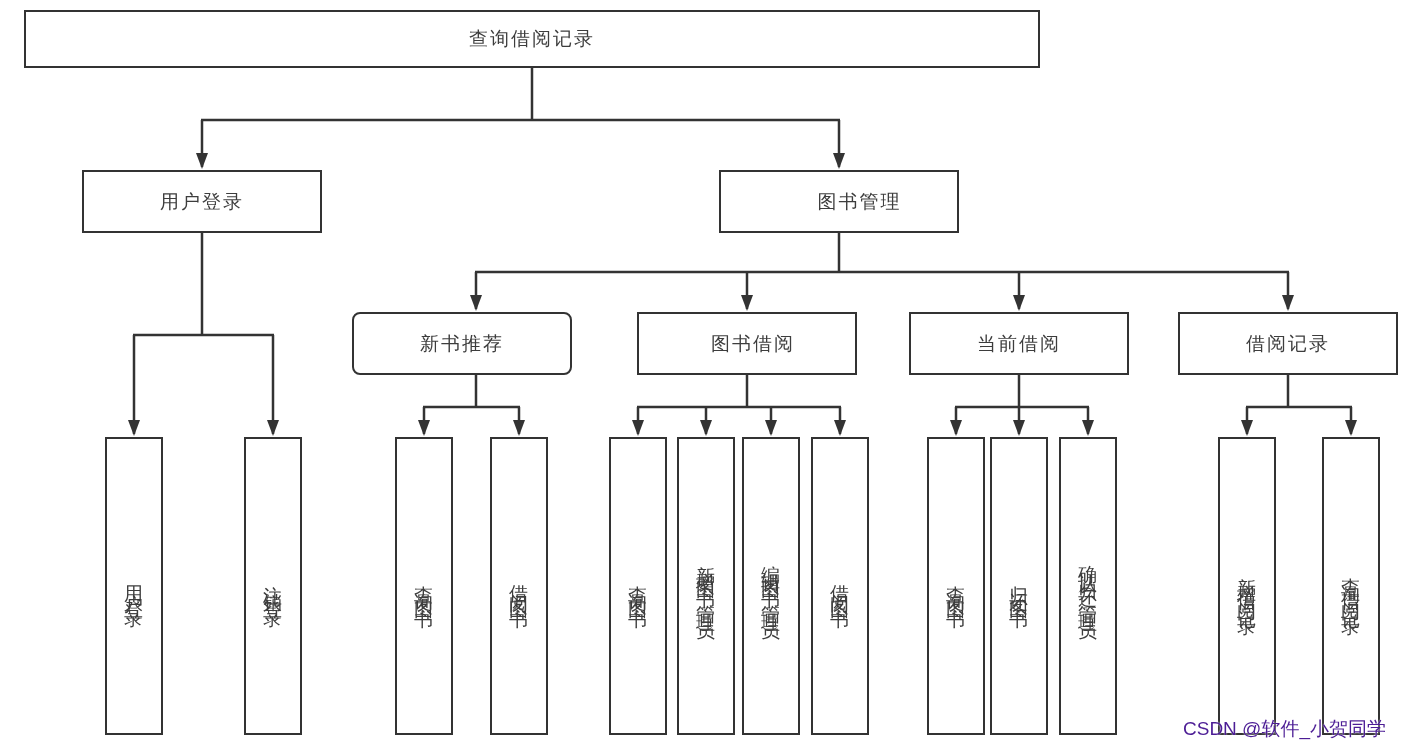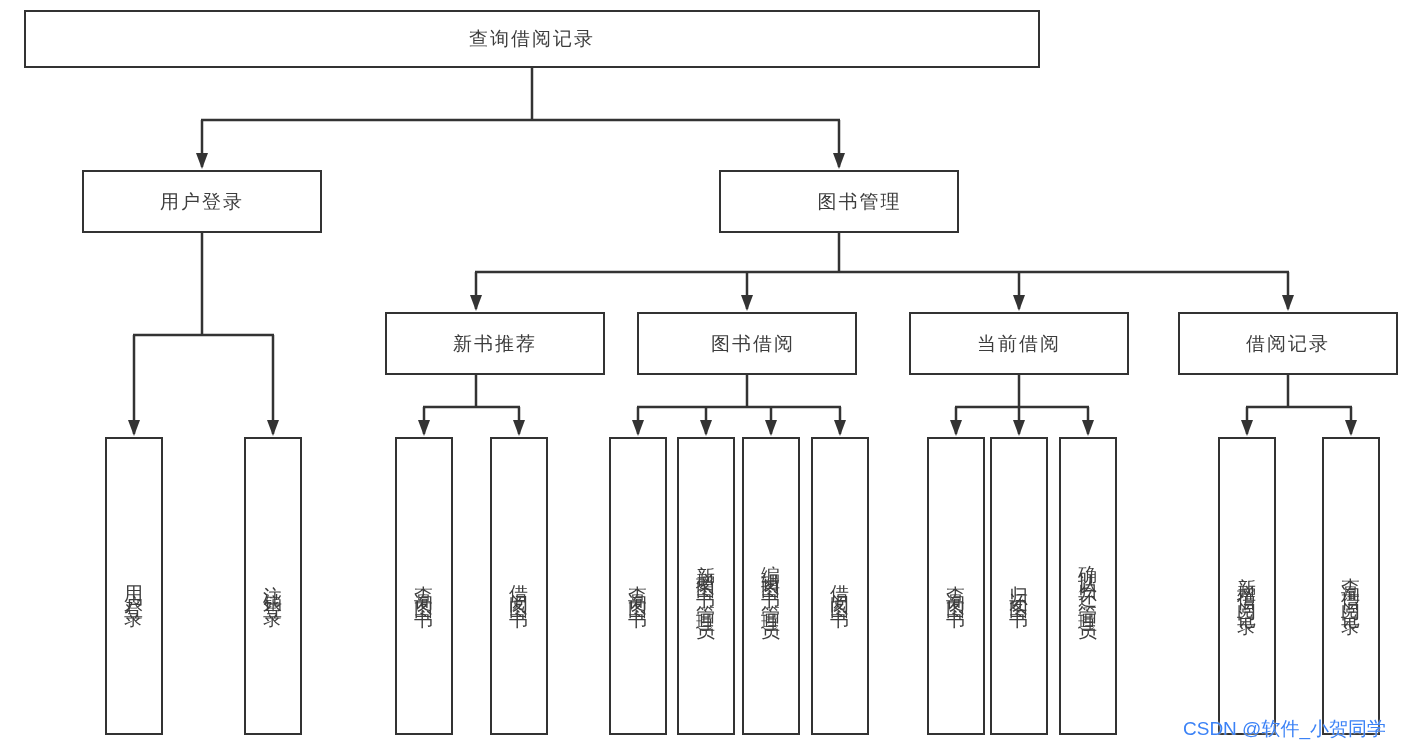--- a/index.html
+++ b/index.html
@@ -53,21 +53,21 @@
     text-orientation: mixed;
     font-size: 19px;
     letter-spacing: 8px;
     line-height: 1;
     color: #3d3d3d;
   }
   .root-box   { left: 24px;  top: 10px;  width: 1016px; height: 58px; }
   .l2-a       { left: 82px;  top: 170px; width: 240px;  height: 63px; }
   .l2-b       { left: 719px; top: 170px; width: 240px;  height: 63px; padding-left: 41px; }
   .l3         { top: 312px;  width: 220px; height: 63px; }
-  .l3-0 { left: 385px; }
+  .l3-0 { left: 352px; border-radius: 8px; }
   .l3-1 { left: 637px; padding-left: 12px; }
   .l3-2 { left: 909px; }
   .l3-3 { left: 1178px; }
   .lf-0  { left: 105px; }
   .lf-1  { left: 244px; }
   .lf-2  { left: 395px; }
   .lf-3  { left: 490px; }
   .lf-4  { left: 609px; }
   .lf-5  { left: 677px; }
   .lf-6  { left: 742px; }
@@ -76,21 +76,21 @@
   .lf-9  { left: 990px; }
   .lf-10 { left: 1059px; }
   .lf-11 { left: 1218px; }
   .lf-12 { left: 1322px; }
   .watermark {
     position: absolute;
     left: 1183px;
     top: 716px;
     z-index: 2;
     font-size: 19px;
-    color: #3b82f6;
+    color: #4c1d95;
     text-shadow: 0 0 2px #ffffff;
     white-space: nowrap;
   }
 </style>
 </head>
 <body>
 
 <div class="canvas">
 
   <svg class="connectors" width="1405" height="747" viewBox="0 0 1405 747">

